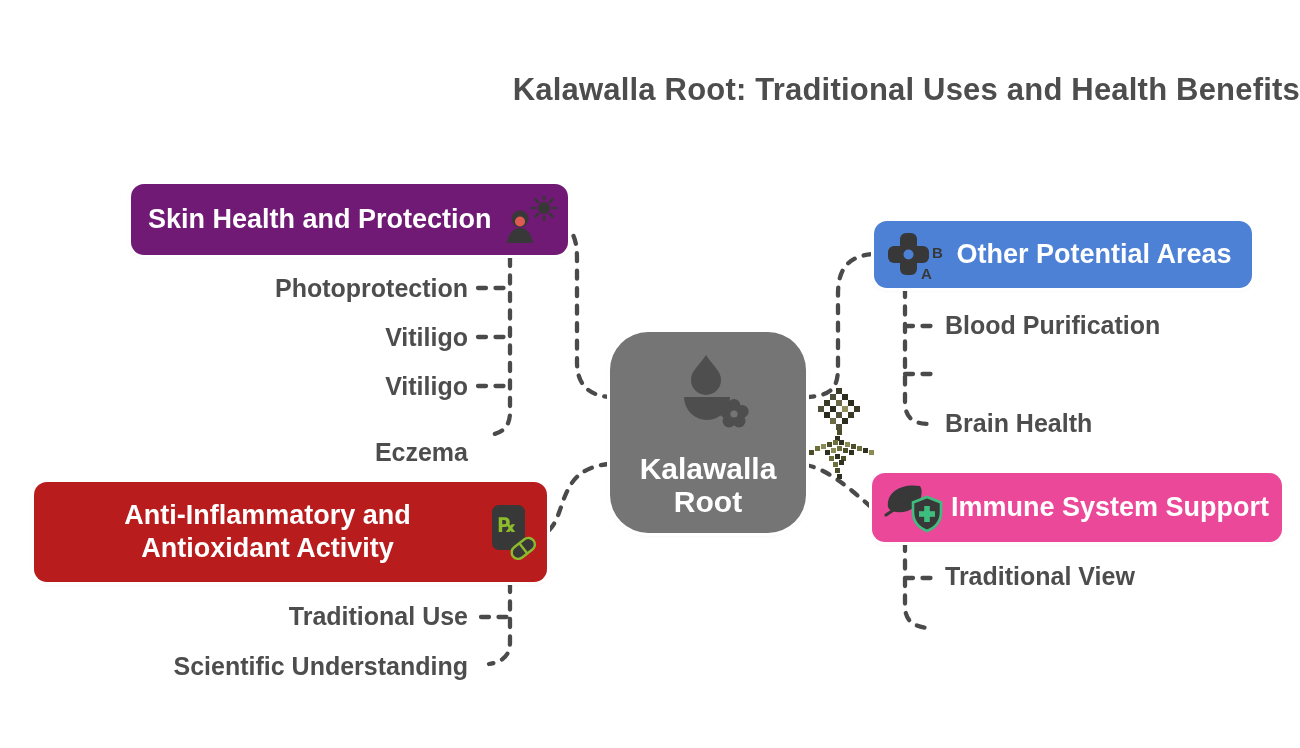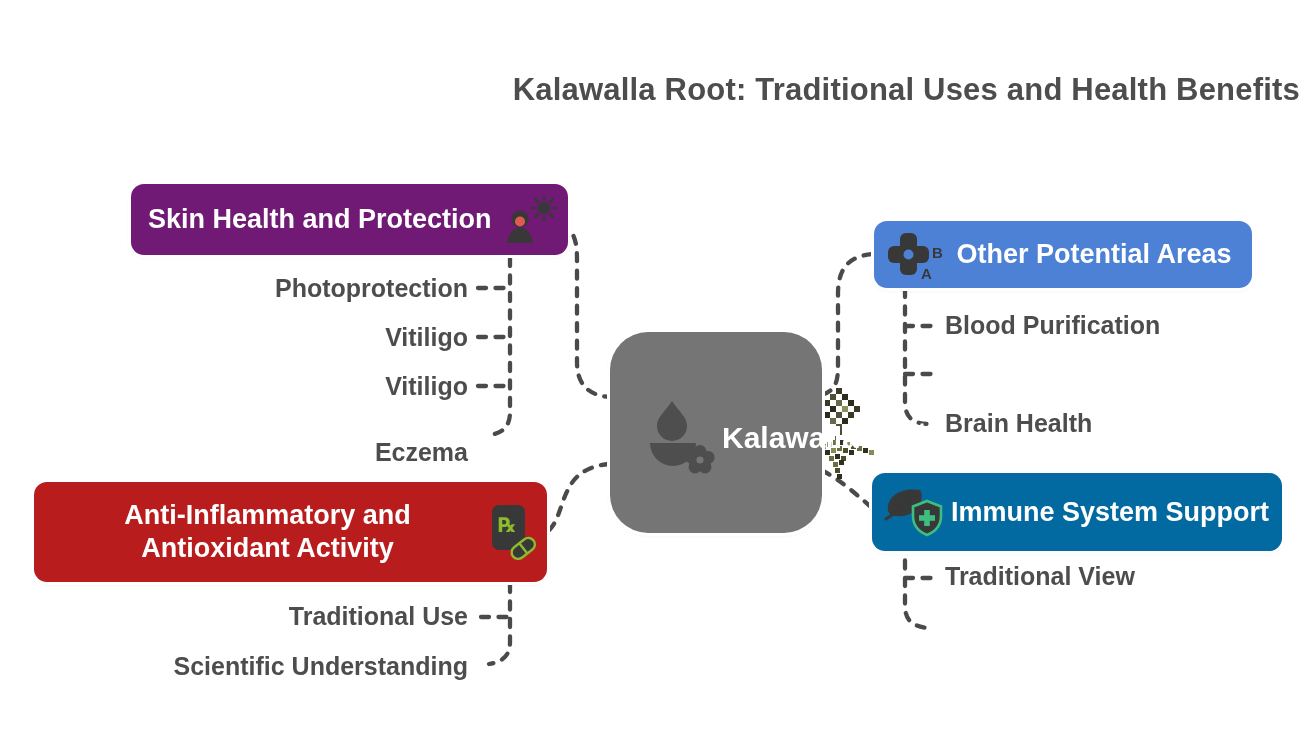--- a/index.html
+++ b/index.html
@@ -9,25 +9,25 @@
          font-size:31px;font-weight:700;color:#4D4D4D;letter-spacing:0.2px;}
   .connectors{position:absolute;left:0;top:0;width:1300px;height:748px;}
   .connectors path{stroke:#4A4A4A;stroke-width:4.3;fill:none;stroke-linecap:round;stroke-dasharray:8 9.5;}
   .node{position:absolute;display:flex;align-items:center;color:#ffffff;font-weight:700;
         border-radius:13px;box-shadow:0 0 0 3px #ffffff,0 1px 4px rgba(0,0,0,0.18);}
   .node-skin{left:131px;top:184px;width:412px;height:71px;background:#701a75;font-size:27px;
              padding:0 8px 0 17px;justify-content:space-between;}
   .node-anti{left:34px;top:482px;width:513px;height:100px;background:#b91c1c;font-size:27px;}
   .node-anti .node-label{flex:1;text-align:center;padding-left:14px;line-height:33px;}
   .node-center{left:610px;top:332px;width:196px;height:201px;background:#757575;border-radius:38px;
-               flex-direction:row;justify-content:flex-start;font-size:30px;padding-left:16px;}
+               flex-direction:column;justify-content:flex-start;font-size:30px;}
   .node-center .cline{line-height:33px;}
   .node-other{left:874px;top:221px;width:362px;height:67px;background:#4D81D6;font-size:27px;padding:0 8px;}
   .node-other .node-label{flex:1;text-align:center;}
-  .node-immune{left:872px;top:473px;width:394px;height:78px;background:#0369a1;font-size:27px;padding:0 8px;}
+  .node-immune{left:872px;top:473px;width:394px;height:69px;background:#ec4899;font-size:27px;padding:0 8px;}
   .node-immune .node-label{flex:1;text-align:center;}
   .node-label{white-space:normal;}
   .sub{position:absolute;font-size:25px;font-weight:700;color:#4D4D4D;white-space:nowrap;line-height:27px;}
   .sub.r{text-align:right;}
   .s-photo{right:832px;top:275px;margin-left:12px;} .s-psor{right:832px;top:324px;}
   .s-viti{right:832px;top:373px;}  .s-ecz{right:832px;top:423px;margin-top:16px;}
   .s-trad{right:832px;top:603px;}  .s-sci{right:832px;top:653px;}
   .s-blood{left:945px;top:312px;}  .s-resp{left:945px;top:359px;}
   .s-brain{left:945px;top:410px;}  .s-tview{left:945px;top:563px;}
   .s-mres{left:945px;top:613px;}

